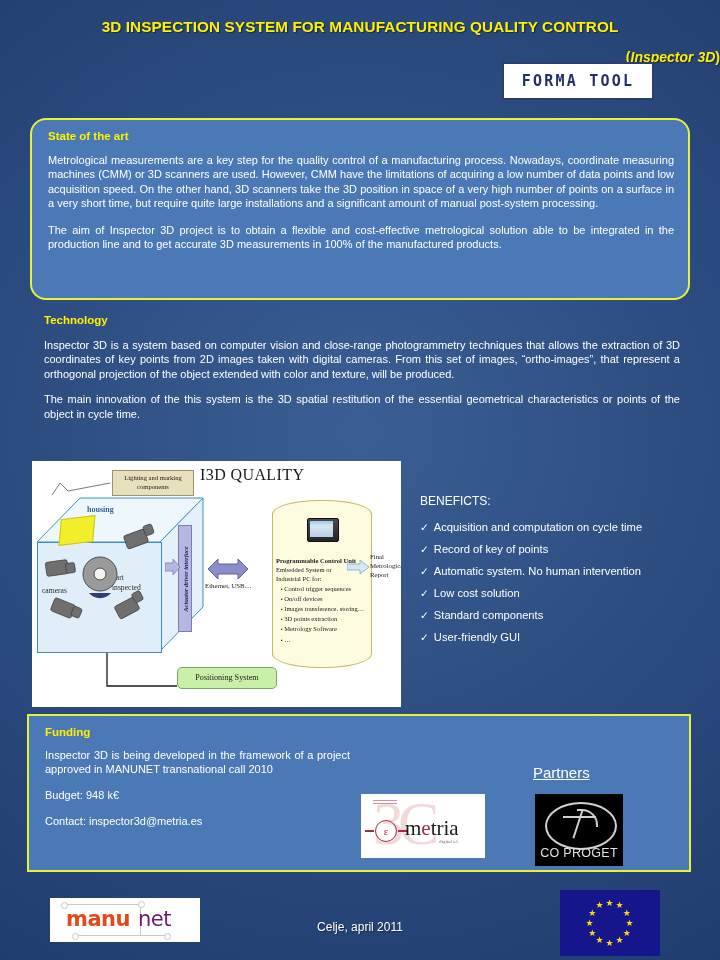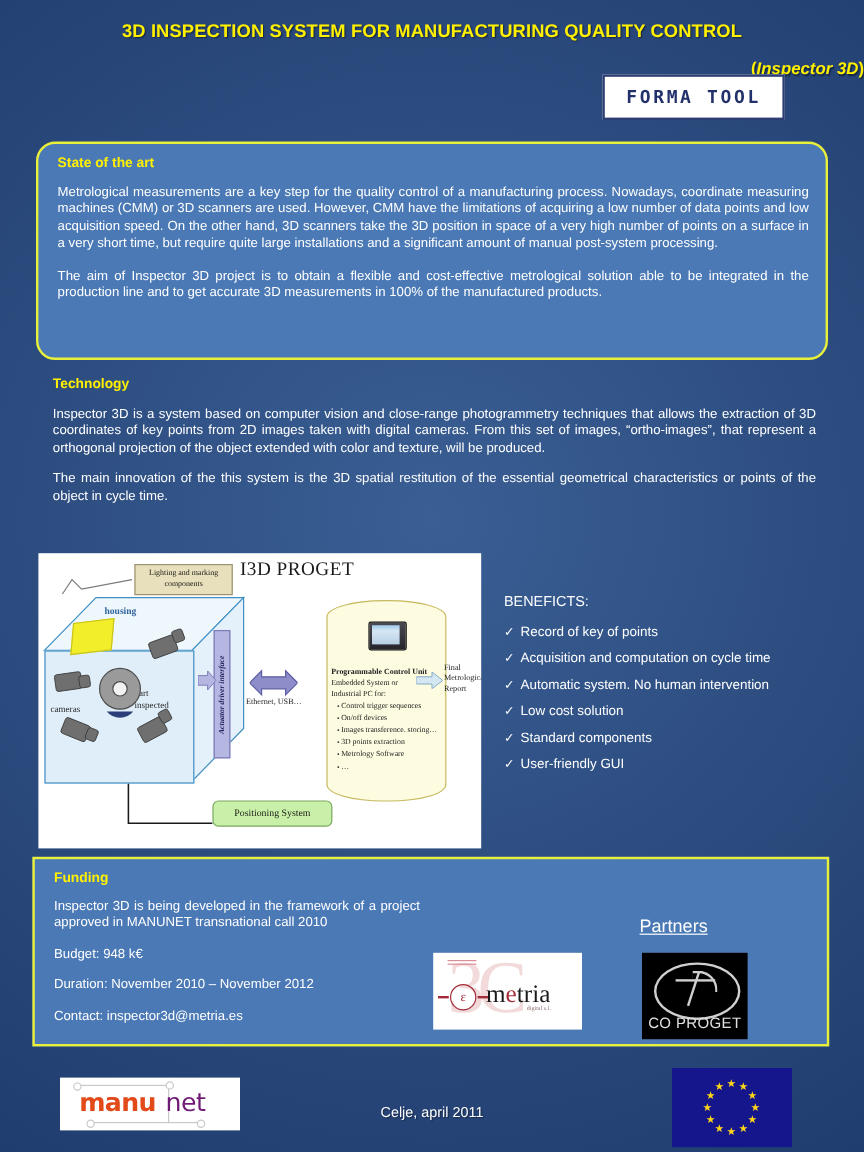--- a/index.html
+++ b/index.html
@@ -362,21 +362,21 @@
     <p>The aim of Inspector 3D project is to obtain a flexible and cost-effective metrological solution able to be integrated in the production line and to get accurate 3D measurements in 100% of the manufactured products.</p>
   </div>
 
   <div class="body-text">
     <div class="panel-title">Technology</div>
     <p>Inspector 3D is a system based on computer vision and close-range photogrammetry techniques that allows the extraction of 3D coordinates of key points from 2D images taken with digital cameras. From this set of images, “ortho-images”, that represent a orthogonal projection of the object extended with color and texture, will be produced.</p>
     <p>The main innovation of the this system is the 3D spatial restitution of the essential geometrical characteristics or points of the object in cycle time.</p>
   </div>
 
   <div id="diagram">
-    <div class="d-title">I3D PROGET</div>
+    <div class="d-title">I3D QUALITY</div>
 
     <svg class="cube-svg" width="369" height="246">
       <polygon points="5,81 48,37 171,37 128,81" fill="#eef7fc" stroke="#3f8fc4" stroke-width="1"></polygon>
       <polygon points="128,81 171,37 171,146 128,190" fill="#e4f1fa" stroke="#3f8fc4" stroke-width="1"></polygon>
       <polyline points="20,34 28,22 36,30 78,22" fill="none" stroke="#7b7b7b" stroke-width="1"></polyline>
       <polyline points="75,190 75,225 145,225" fill="none" stroke="#1a1a1a" stroke-width="1.3"></polyline>
     </svg>
 
     <div id="cube-front"></div>
     <div id="yellow-light"></div>
@@ -436,34 +436,33 @@
       <polygon points="0,4 13,4 13,0 22,7 13,14 13,10 0,10" fill="#d6e7f4" stroke="#7fa8c4" stroke-width=".8"></polygon>
     </svg>
     <div id="final-report">Final Metrological Report</div>
 
     <div class="d-callout" id="lighting-box">Lighting and marking components</div>
     <div class="d-callout" id="positioning-box">Positioning System</div>
   </div>
 
   <div id="benefits">
     <div class="bhead">BENEFICTS:</div>
+    <div class="bitem"><span class="chk">✓</span><span>Acquisition and computation on cycle time</span></div>
     <div class="bitem"><span class="chk">✓</span><span>Record of key of points</span></div>
-    <div class="bitem"><span class="chk">✓</span><span>Acquisition and computation on cycle time</span></div>
     <div class="bitem"><span class="chk">✓</span><span>Automatic system. No human intervention</span></div>
     <div class="bitem"><span class="chk">✓</span><span>Low cost solution</span></div>
     <div class="bitem"><span class="chk">✓</span><span>Standard components</span></div>
     <div class="bitem"><span class="chk">✓</span><span>User-friendly GUI</span></div>
   </div>
 
   <div class="panel" id="funding-panel">
     <div class="panel-title">Funding</div>
     <div id="funding-text">
       <p>Inspector 3D is being developed in the framework of a project approved in MANUNET transnational call 2010</p>
       <p class="solo">Budget: 948 k€</p>
-      <p class="solo">Duration: November 2010 – November 2012</p>
       <p class="solo contact">Contact: inspector3d@metria.es</p>
     </div>
 
     <div id="partners-label">Partners</div>
 
     <div class="logo-box" id="logo-metria">
       <div class="ghost">3C</div>
       <div class="tick"></div>
       <div class="bullseye">ε</div>
       <div class="word"><span>m</span><em>e</em><span>tria</span></div>

